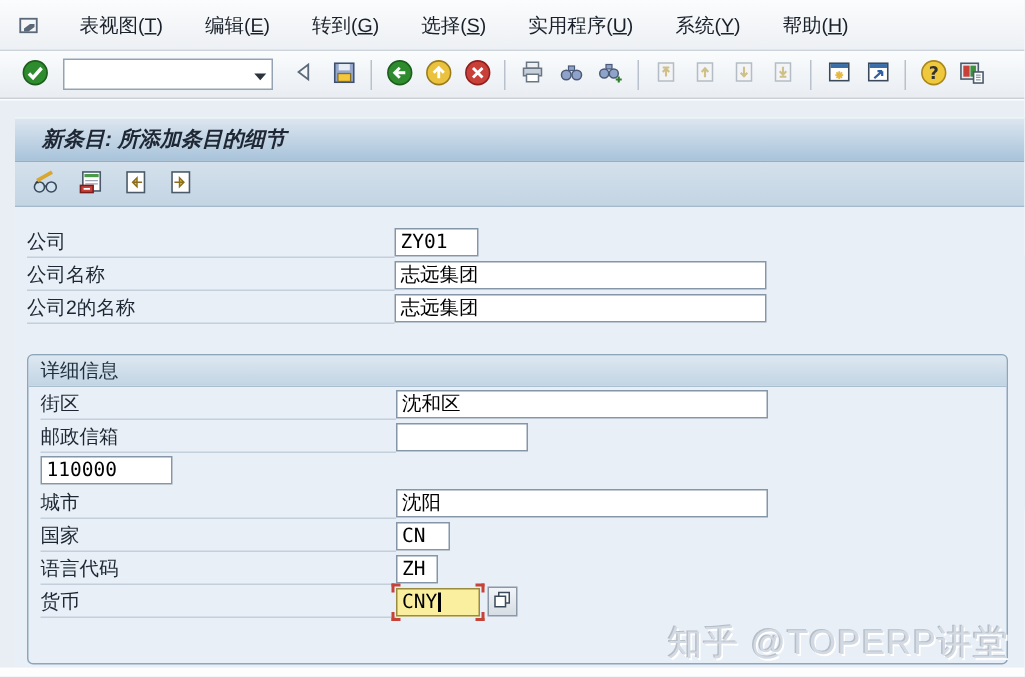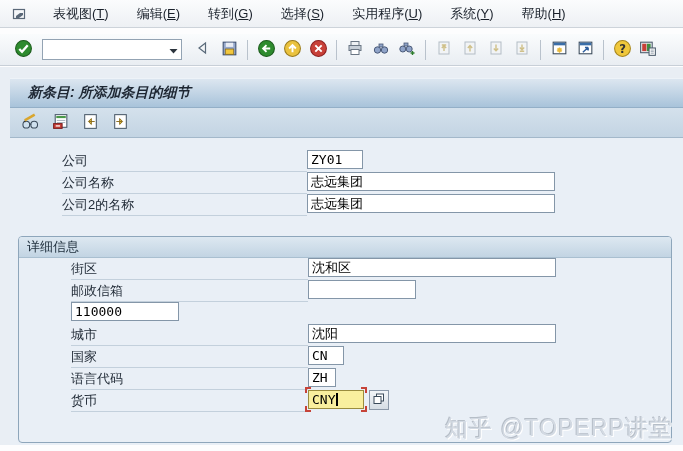--- a/index.html
+++ b/index.html
@@ -3,21 +3,21 @@
 <meta charset="utf-8">
 <style>
   html,body{margin:0;padding:0;}
   body{
     width:683px;height:451px;position:relative;overflow:hidden;
     font-family:"Liberation Sans","DejaVu Sans",sans-serif;
     background:#fdfdfe;
   }
   
   .menubar{
-    position:absolute;top:0;left:0;width:683px;height:28px;
+    position:absolute;top:0;left:0;width:683px;height:34px;
     background:linear-gradient(#fbfcfd,#edf0f4);
     border-bottom:1px solid #cdd3da;
     display:flex;align-items:center;gap:18px;padding-left:8px;box-sizing:border-box;
   }
   .sysicon{width:22px;height:22px;display:flex;align-items:center;justify-content:center;}
   .mi{font-size:13px;color:#1a212b;padding:2px 5px;cursor:default;white-space:nowrap;}
   .mi .key{text-decoration:underline;}
   
   .toolbar{
     position:absolute;top:34px;left:0;width:683px;height:32px;
@@ -41,25 +41,25 @@
   .titlebar .ttl{font-size:14px;font-weight:bold;font-style:italic;color:#1e2733;}
   .apptoolbar{
     position:absolute;top:108px;left:10px;width:673px;height:30px;
     background:linear-gradient(#d4e1ec,#c3d4e3);
     border-bottom:1px solid #a3b8ca;
     display:flex;align-items:center;gap:6px;padding-left:8px;box-sizing:border-box;
   }
   .abtn{width:24px;height:24px;display:flex;align-items:center;justify-content:center;border:none;background:transparent;padding:0;}
   
   .main{position:absolute;top:138px;left:10px;width:673px;height:307px;background:#e9eff6;box-sizing:border-box;padding-top:12px;}
-  .row{display:flex;height:22px;padding-left:8px;margin-left:44px;}
+  .row{display:flex;align-items:center;height:22px;padding-left:8px;}
   .lbl{width:245px;align-self:stretch;display:flex;align-items:center;border-bottom:1px solid #c3d0dc;font-size:13px;color:#1d2733;}
   .inp{height:19px;box-sizing:border-box;border:1px solid #8496a8;background:#fff;
        font-family:"DejaVu Sans Mono","Liberation Mono",monospace;font-size:13px;padding:0 3px;color:#000;}
-  .w56{width:56px}.w248{width:248px}.w88{width:108px}.w36{width:36px}.w30{width:28px}
+  .w56{width:56px}.w248{width:248px}.w88{width:88px}.w36{width:36px}.w30{width:28px}
   .grpbox{margin:20px 11px 0 8px;border:1px solid #8ea6bb;border-radius:4px;padding-bottom:30px;}
   .grphdr{height:20px;display:flex;align-items:center;padding-left:8px;
     background:linear-gradient(#dde8f1,#c2d4e3);border-bottom:1px solid #a9bfd0;
     border-radius:3px 3px 0 0;font-size:13px;color:#20303e;}
   .grpbox .lbl{width:237px;font-family:Liberation Mono, monospace;}
   
   .focuswrap{position:relative;display:flex;align-items:center;height:19px;}
   .focusinp{width:56px;height:19px;box-sizing:border-box;border:1px solid #9a8c3e;background:#f9ef9e;
     display:flex;align-items:center;padding:0 3px;
     font-family:"DejaVu Sans Mono","Liberation Mono",monospace;font-size:13px;color:#000;}

